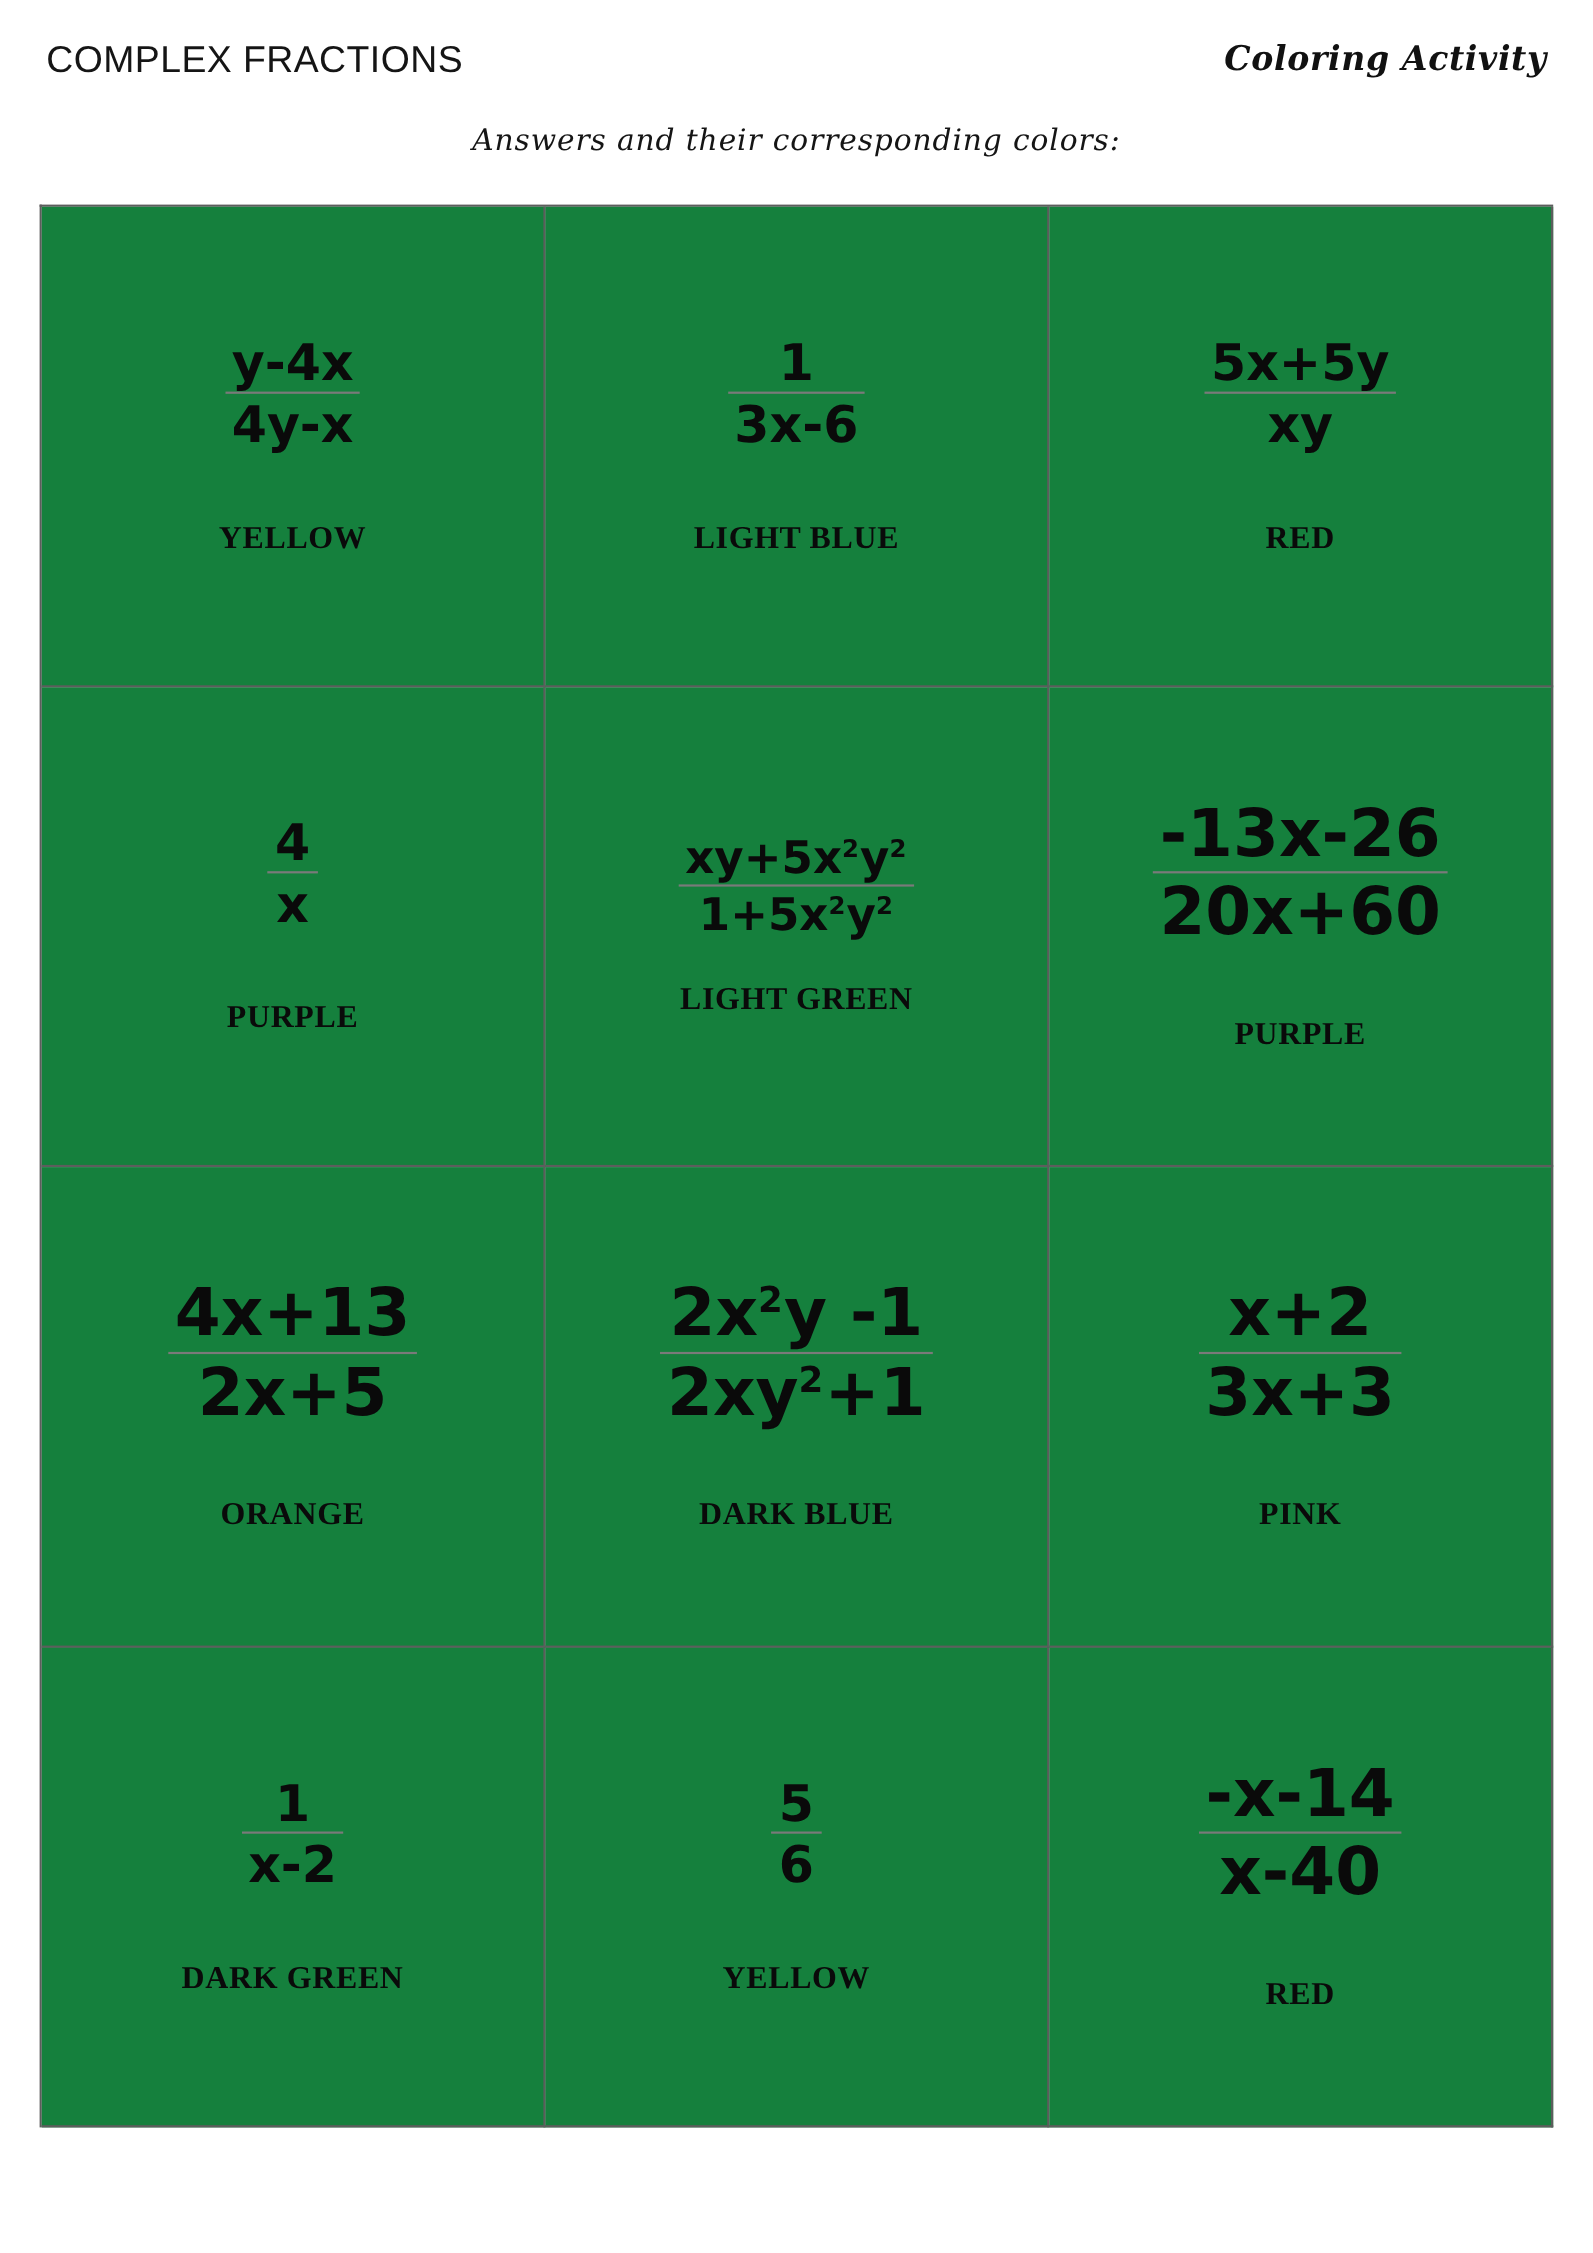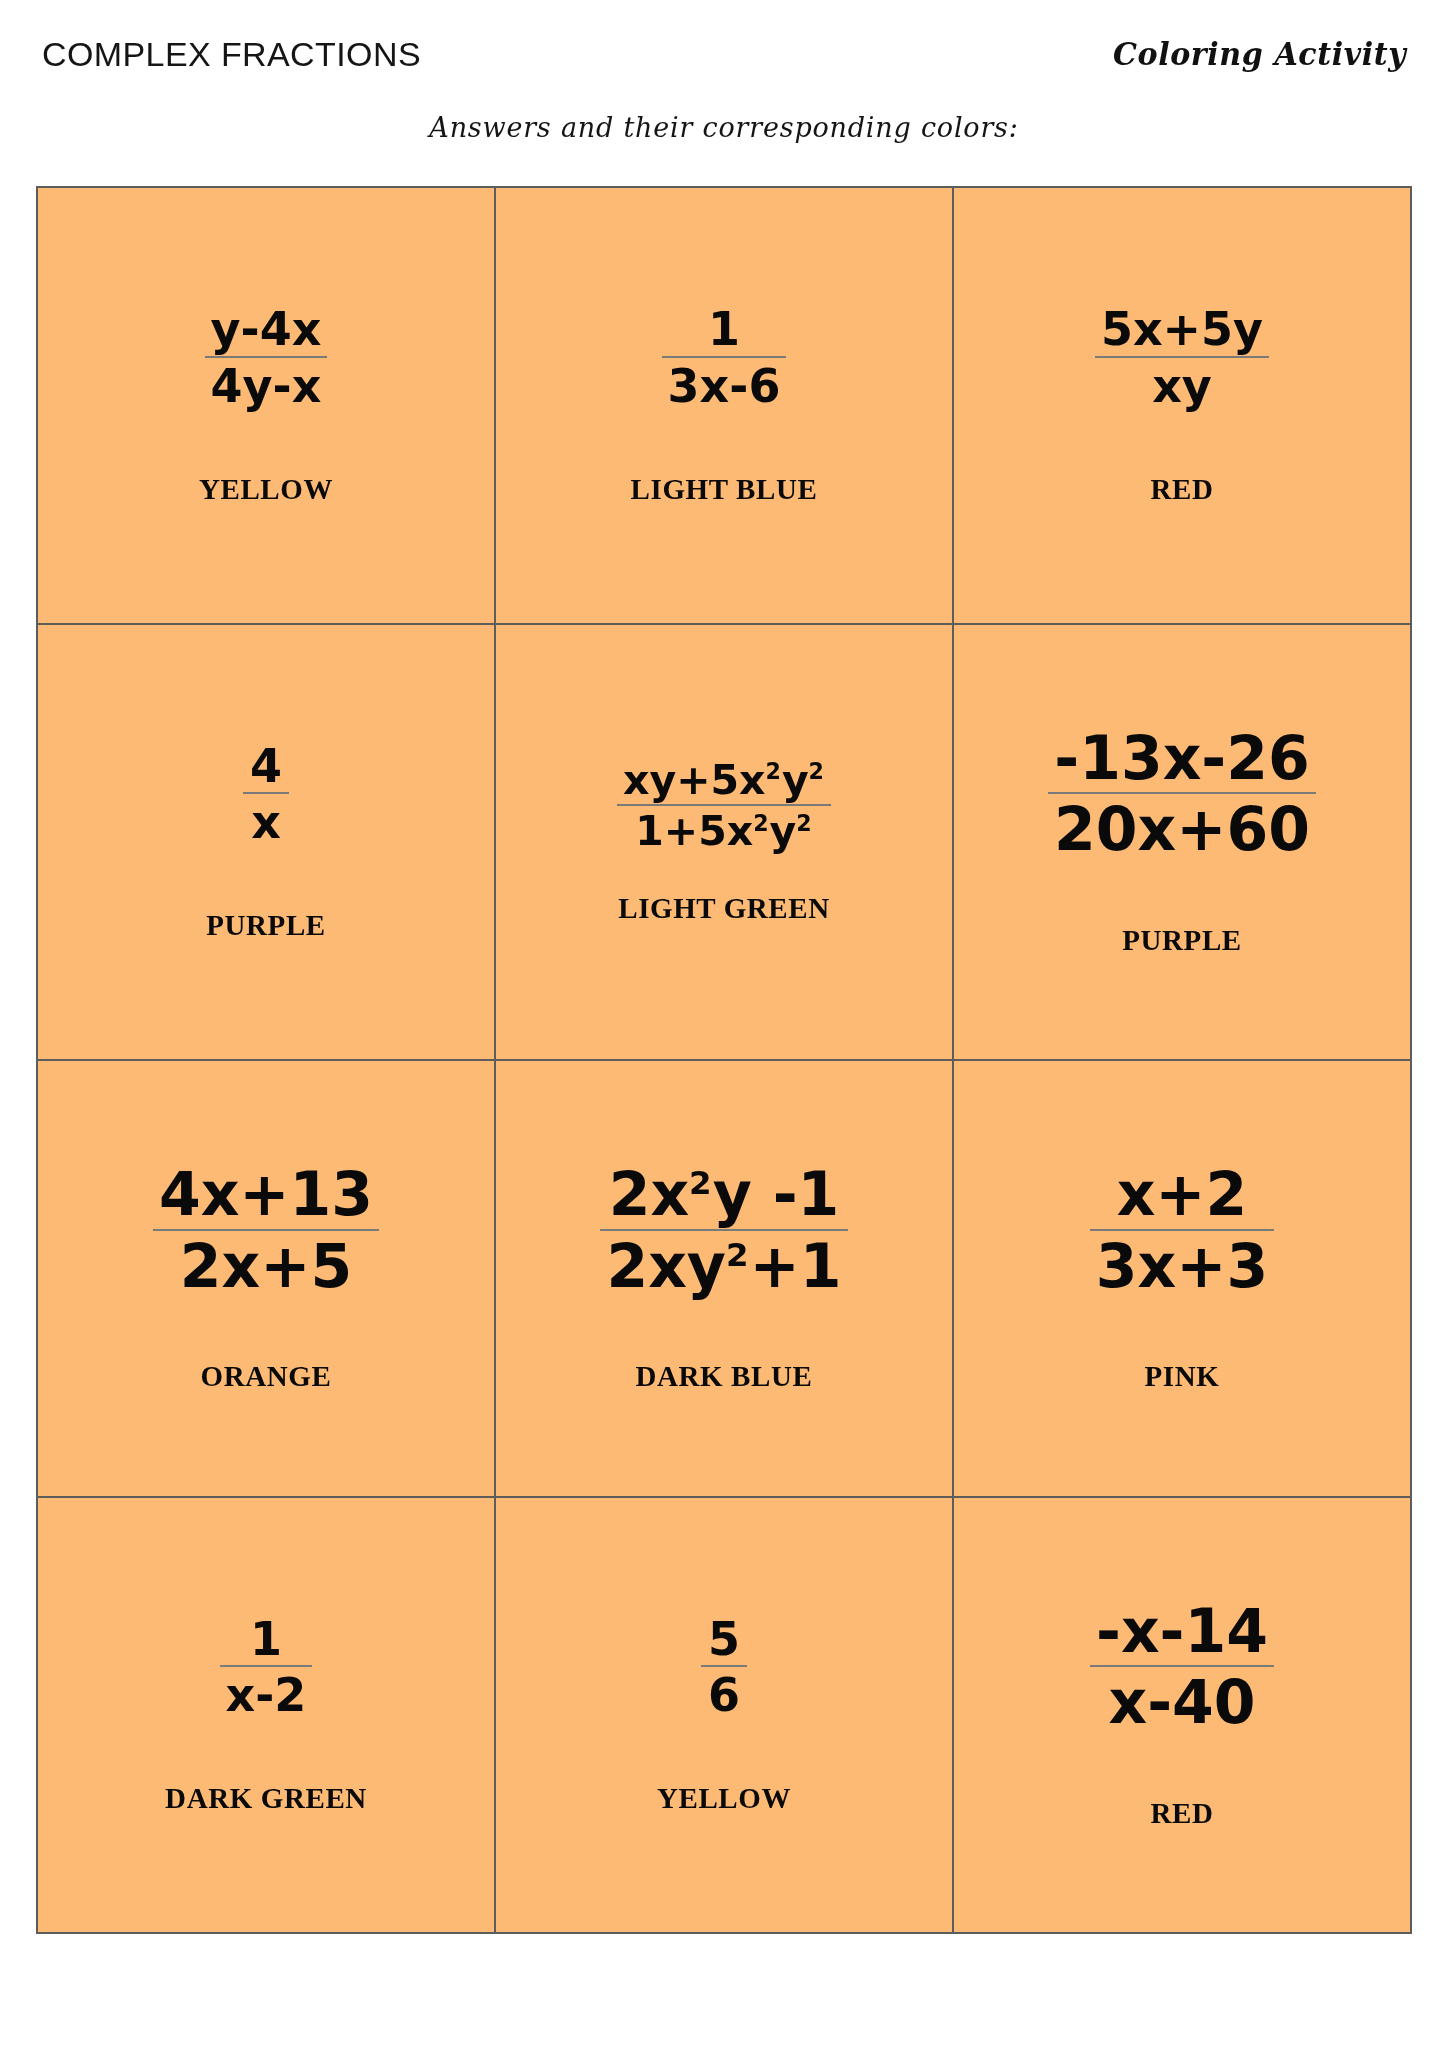--- a/index.html
+++ b/index.html
@@ -87,21 +87,21 @@
 
   .cell {
     border-right: 2px solid #5d5d5d;
     border-bottom: 2px solid #5d5d5d;
     position: relative;
     display: flex;
     flex-direction: column;
     align-items: center;
     justify-content: center;
     padding: 10px 30px;
-    background: #fdba74;
+    background: #15803d;
   }
 
   .cell-inner {
     display: flex;
     flex-direction: column;
     align-items: center;
     justify-content: center;
     width: 100%;
   }
 

